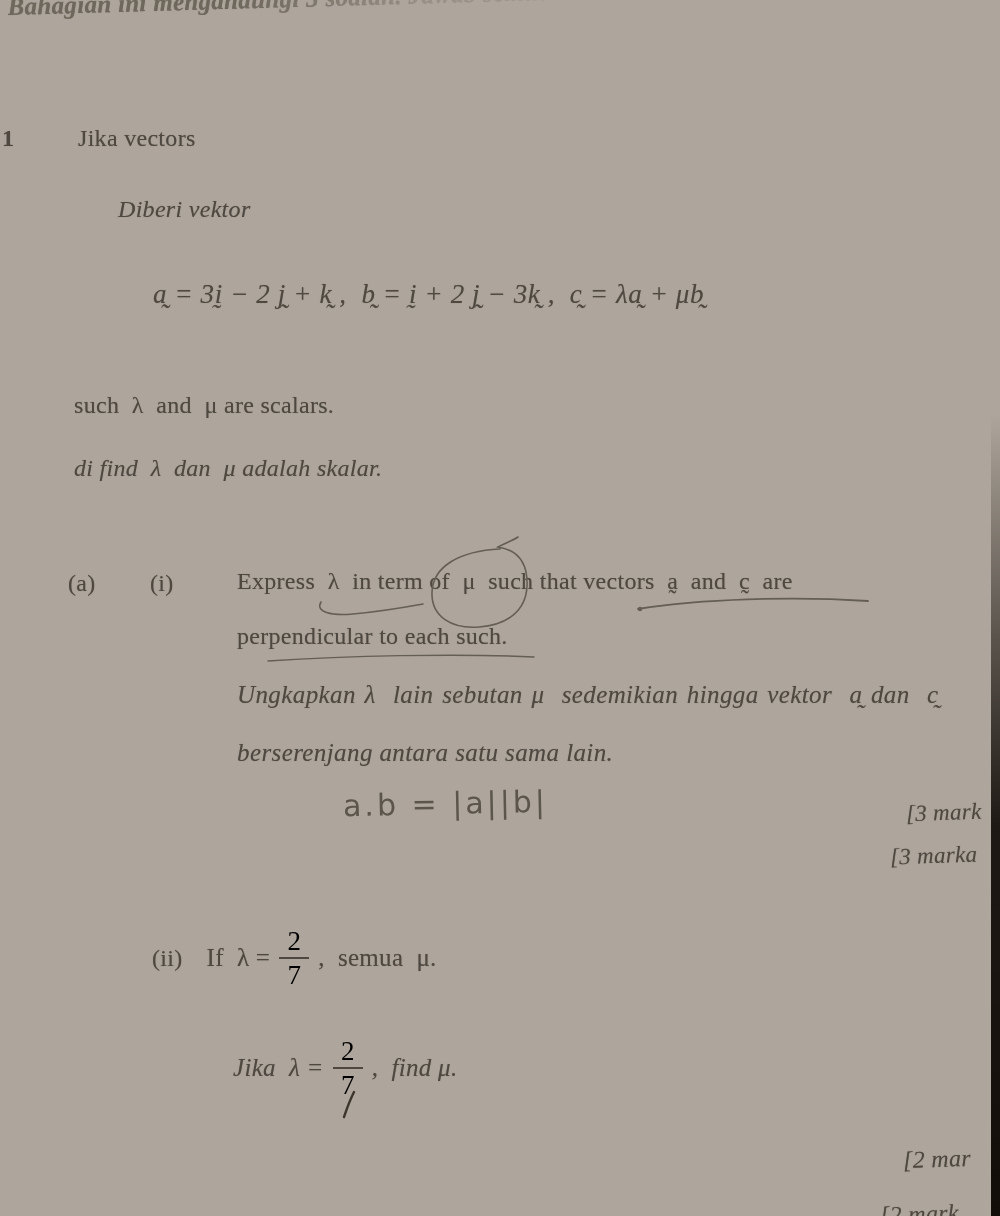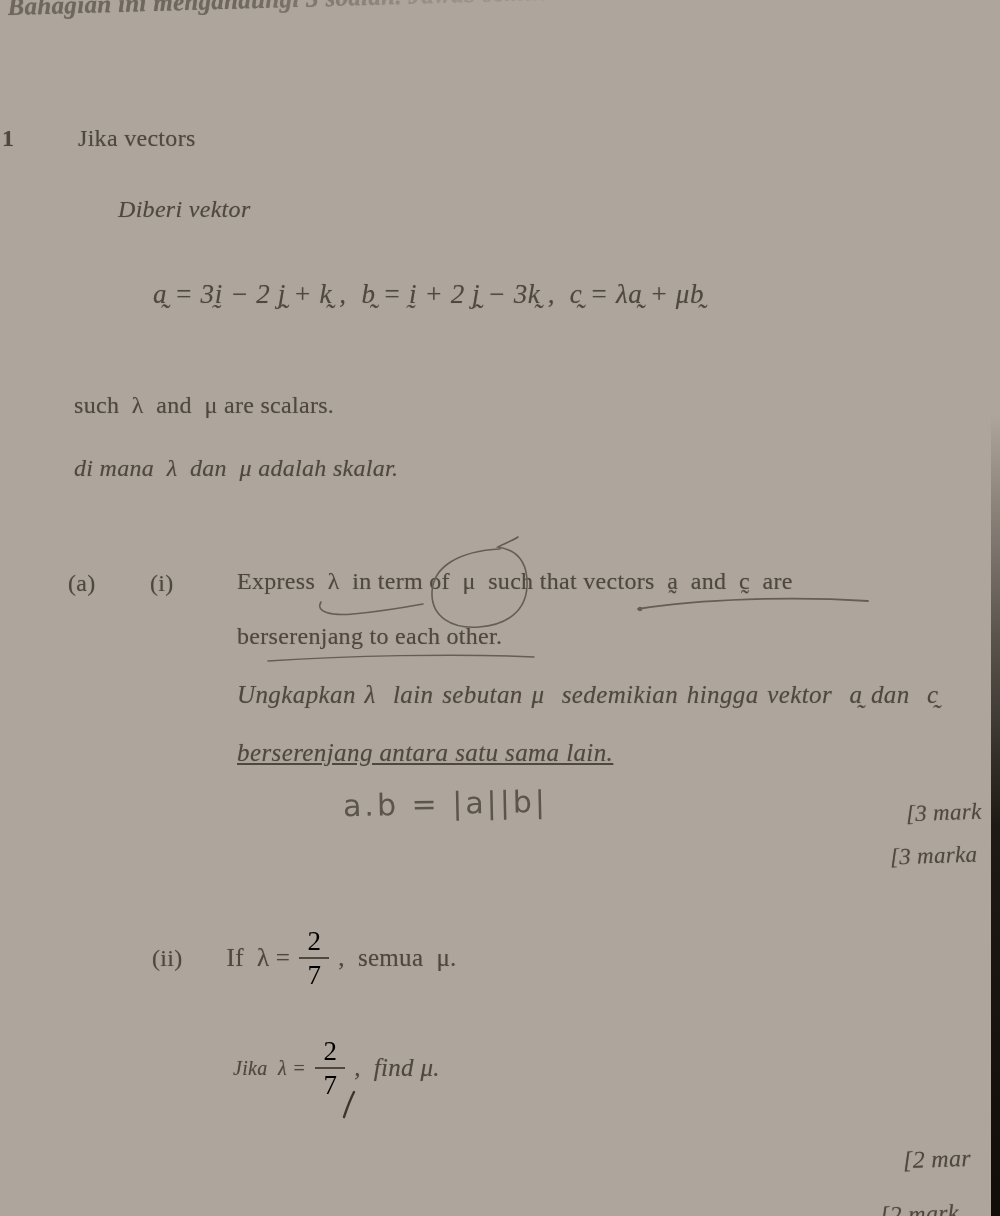--- a/index.html
+++ b/index.html
@@ -48,47 +48,47 @@
 
 <div class="txt hdr" style="left:8px;top:-7px;">Bahagian ini mengandungi 3 soalan. Jawab semua so</div>
 
 <div class="txt" style="left:2px;top:125px;font-size:24px;font-weight:bold;">1</div>
 <div class="txt" style="left:78px;top:125px;font-size:24px;">Jika vectors</div>
 <div class="txt it" style="left:78px;top:196px;font-size:24px;margin-left:40px;">Diberi vektor</div>
 
 <div class="txt eq" style="left:153px;top:279px;text-align:center;">a̰ = 3ḭ − 2 j̰ + k̰ ,  b̰ = ḭ + 2 j̰ − 3k̰ ,  c̰ = λa̰ + μb̰</div>
 
 <div class="txt" style="left:74px;top:392px;font-size:24px;">such  λ  and  μ are scalars.</div>
-<div class="txt it" style="left:74px;top:455px;font-size:24px;">di mana  λ  dan  μ adalah skalar.</div>
+<div class="txt it" style="left:74px;top:455px;font-size:24px;">di find  λ  dan  μ adalah skalar.</div>
 
 <div class="txt" style="left:68px;top:570px;font-size:24px;">(a)</div>
 <div class="txt" style="left:150px;top:570px;font-size:24px;">(i)</div>
 <div class="txt" style="left:237px;top:568px;font-size:24px;">Express  λ  in term of  μ  such that vectors  a̰  and  c̰  are</div>
-<div class="txt" style="left:237px;top:623px;font-size:24px;">berserenjang to each other.</div>
+<div class="txt" style="left:237px;top:623px;font-size:24px;">perpendicular to each such.</div>
 <div class="txt it" style="left:237px;top:681px;font-size:25px;letter-spacing:0.4px;word-spacing:2px;">Ungkapkan λ  lain sebutan μ  sedemikian hingga vektor  a̰ dan  c̰</div>
-<div class="txt it" style="left:237px;top:739px;font-size:25px;letter-spacing:0.4px;text-decoration:underline;">berserenjang antara satu sama lain.</div>
+<div class="txt it" style="left:237px;top:739px;font-size:25px;letter-spacing:0.4px;">berserenjang antara satu sama lain.</div>
 
 <div class="txt hand" style="left:343px;top:786px;">a.b = |a||b|</div>
 
 <div class="txt marks" style="left:906px;top:800px;">[3 mark</div>
 <div class="txt marks" style="left:890px;top:843px;">[3 marka</div>
 
 <div class="row" style="left:152px;top:912px;height:92px;">
-  <span class="txt" style="position:static;font-size:24px;margin-right:44px;">(ii)</span>
+  <span class="txt" style="position:static;font-size:24px;margin-right:24px;">(ii)</span>
   <span class="txt" style="position:static;font-size:25px;">If  λ =</span>
   <span class="frac">
     <span>2</span>
     <span class="bar"></span>
     <span>7</span>
   </span>
   <span class="txt" style="position:static;font-size:25px;">,  semua  μ.</span>
 </div>
 
 <div class="row" style="left:233px;top:1022px;height:92px;">
-  <span class="txt it" style="position:static;font-size:20px;">Jika  λ =</span>
+  <span class="txt it" style="position:static;font-size:25px;">Jika  λ =</span>
   <span class="frac">
     <span>2</span>
     <span class="bar"></span>
     <span>7</span>
   </span>
   <span class="txt it" style="position:static;font-size:25px;">,  find μ.</span>
 </div>
 
 <div class="txt marks" style="left:903px;top:1146px;font-size:24px;">[2 mar</div>
 <div class="txt marks" style="left:880px;top:1201px;font-size:24px;">[2 mark</div>

